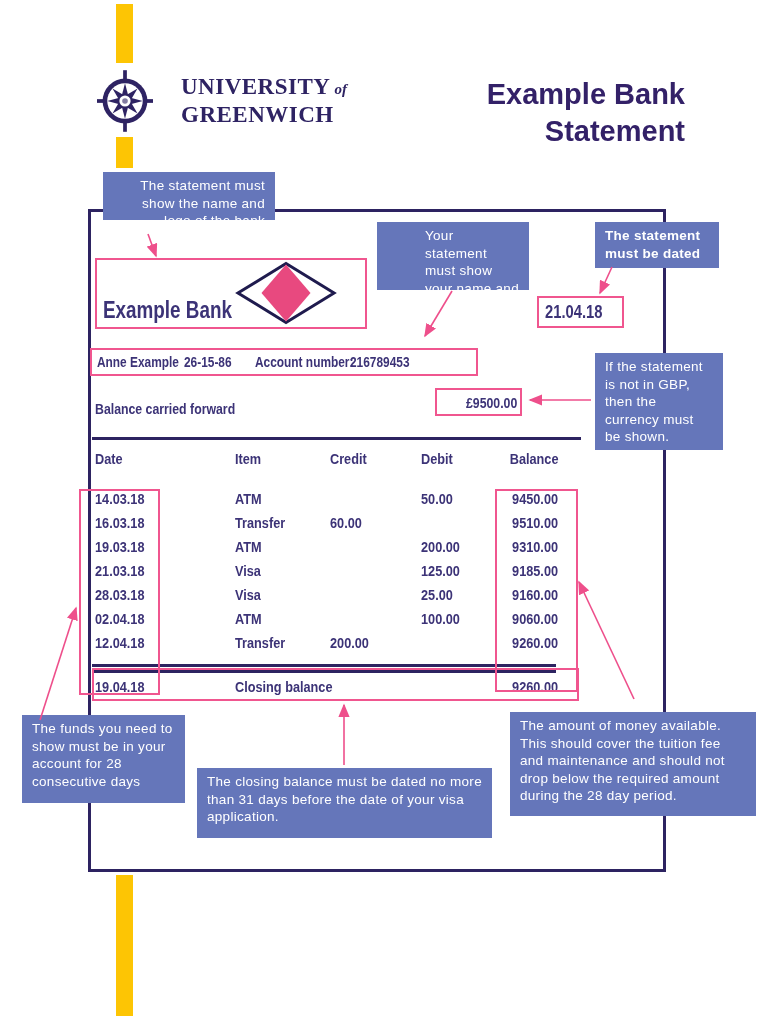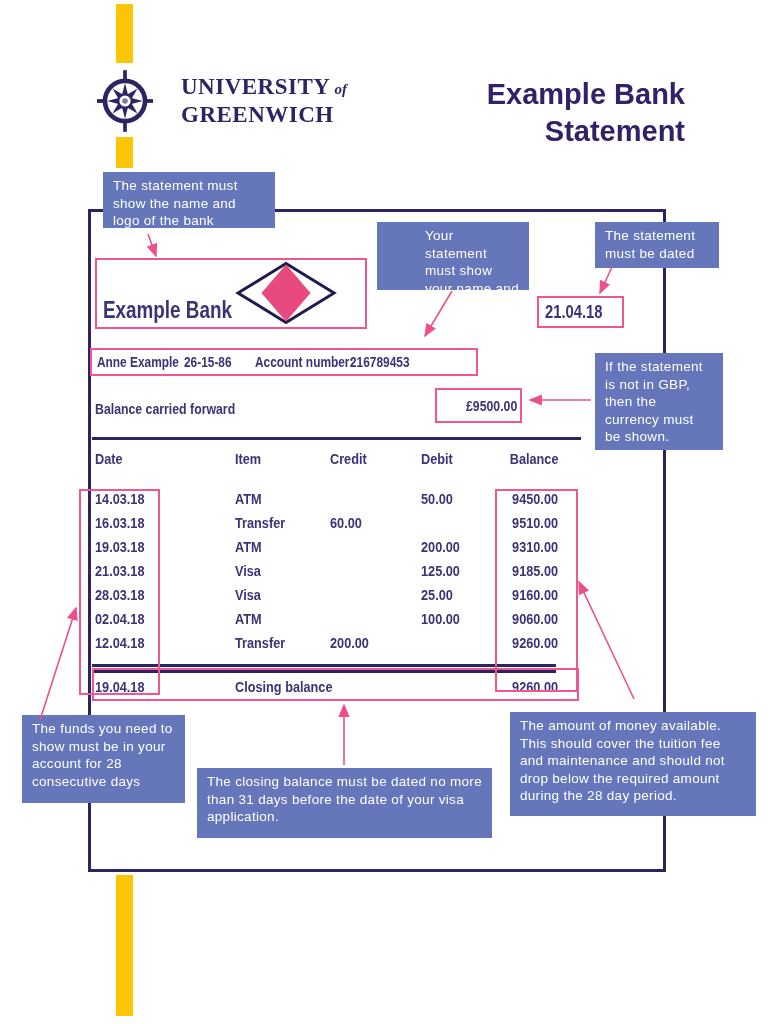--- a/index.html
+++ b/index.html
@@ -37,21 +37,21 @@
             border:2.5px solid #f0568f;box-sizing:border-box;z-index:2;}
   .bank-name{position:absolute;left:6px;bottom:3px;font-size:23px;}
   .diamond{position:absolute;right:28px;top:0;width:102px;height:66px;}
 
   .acct-box{position:absolute;left:90px;top:348px;width:388px;height:28px;
             border:2.5px solid #f0568f;box-sizing:border-box;font-size:14.5px;z-index:2;}
   .acct-box .cell{position:absolute;top:4px;}
   .a-name{left:5px;} .a-sort{left:92px;} .a-lbl{left:163px;} .a-num{left:258px;}
 
   .balfwd{position:absolute;left:95px;top:400px;font-size:15px;z-index:2;}
-  .amt-box{position:absolute;left:435px;top:388px;width:87px;height:35px;
+  .amt-box{position:absolute;left:435px;top:388px;width:87px;height:28px;
            border:2.5px solid #f0568f;box-sizing:border-box;display:flex;align-items:center;
            justify-content:center;font-size:15px;z-index:2;padding-left:38px;}
 
   .divider{position:absolute;left:92px;top:437px;width:489px;height:3px;background:#2d2361;z-index:2;}
   .dline{position:absolute;left:92px;width:464px;height:2.5px;background:#2d2361;z-index:2;}
   .dl1{top:664px;} .dl2{top:670px;}
 
   .trow{position:absolute;left:0;width:770px;font-size:15.5px;height:18px;z-index:2;}
   .trow .cell{position:absolute;top:0;}
   .c-date{left:95px;} .c-item{left:235px;} .c-credit{left:330px;} .c-debit{left:421px;}
@@ -67,23 +67,23 @@
 
   
   .hl{position:absolute;border:2.5px solid #f0568f;box-sizing:border-box;z-index:3;}
   .hl-date{left:79px;top:489px;width:81px;height:206px;}
   .hl-bal{left:495px;top:489px;width:83px;height:203px;}
   .hl-close{left:92px;top:668px;width:487px;height:33px;}
 
   
   .note{position:absolute;background:#6576ba;color:#fff;font-size:13.5px;line-height:17.5px;
         letter-spacing:.3px;padding:5px 10px;box-sizing:border-box;z-index:4;}
-  .n1{left:103px;top:172px;width:172px;height:56px;}
+  .n1{left:103px;top:172px;width:172px;height:48px;text-align:right;}
   .n2{left:377px;top:222px;width:152px;height:68px;padding-left:48px;}
-  .n3{left:595px;top:222px;width:124px;height:46px;}
+  .n3{left:595px;top:222px;width:124px;height:46px;font-weight:bold;}
   .n4{left:595px;top:353px;width:128px;height:97px;}
   .n5{left:22px;top:715px;width:163px;height:88px;}
   .n6{left:197px;top:768px;width:295px;height:70px;}
   .n7{left:510px;top:712px;width:246px;height:104px;}
 
   .arrows{position:absolute;left:0;top:0;width:770px;height:1024px;z-index:5;pointer-events:none;}
 </style>
 </head>
 <body>
 

